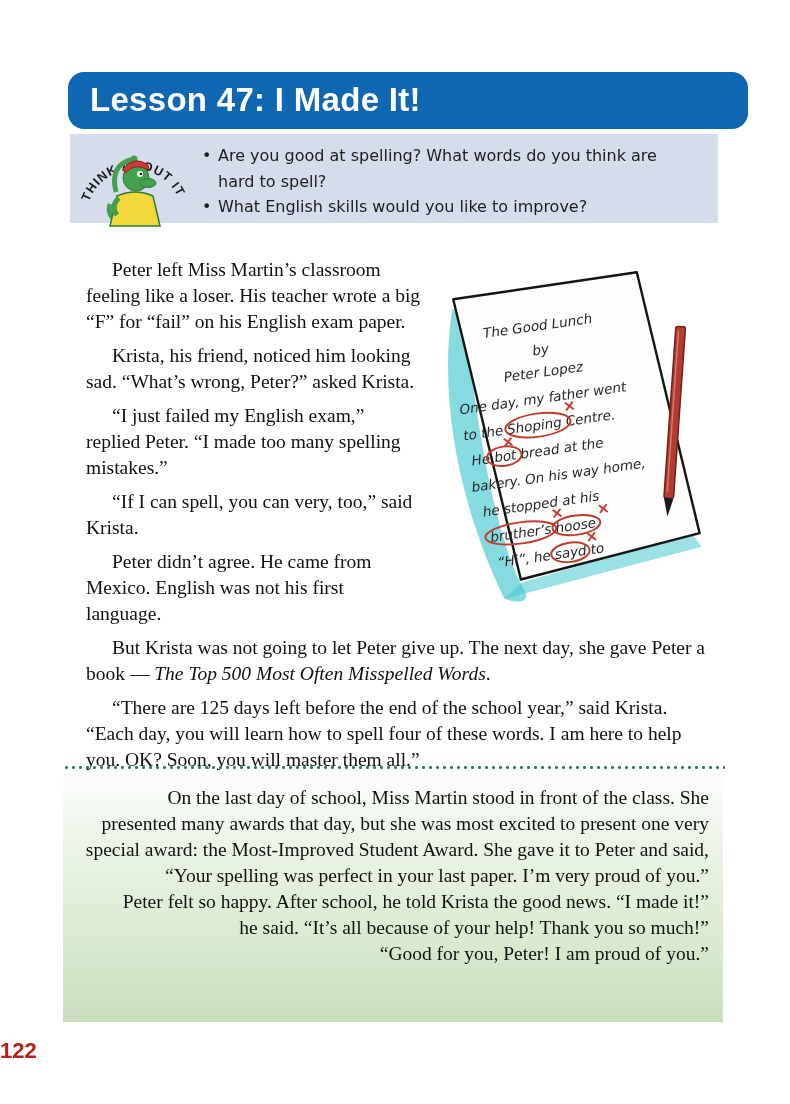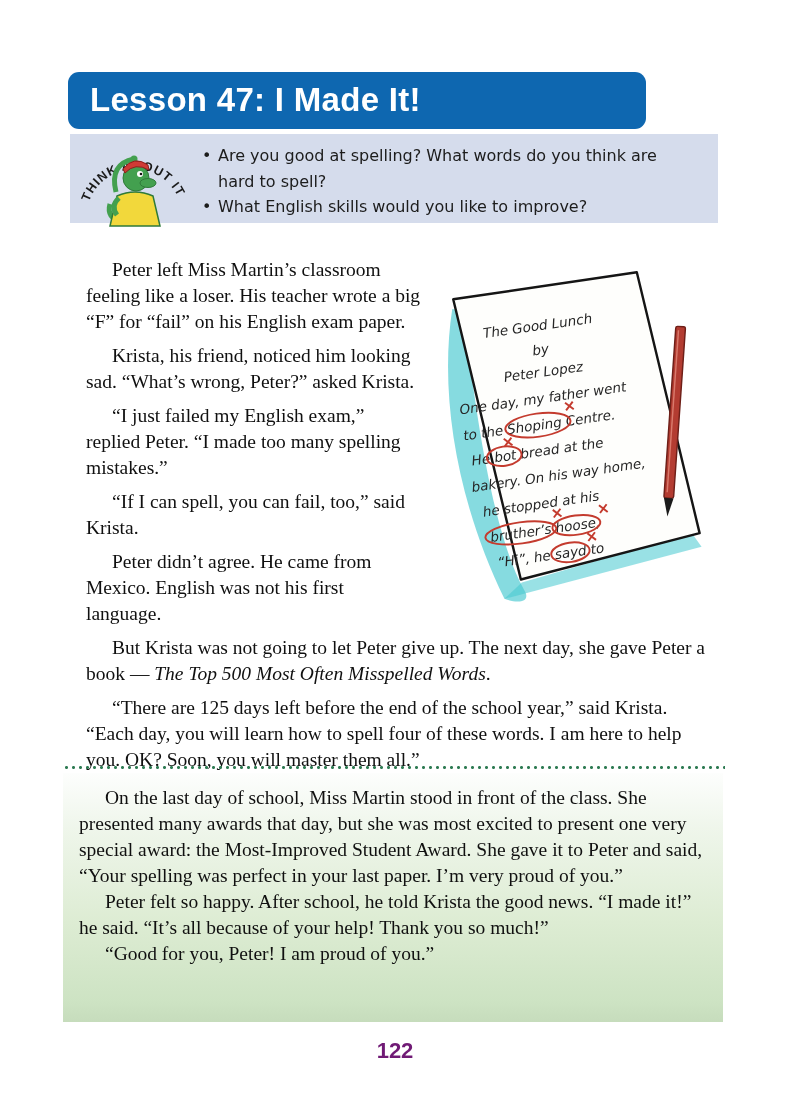--- a/index.html
+++ b/index.html
@@ -1,21 +1,21 @@
 <!DOCTYPE html>
 <html><head>
 <meta charset="utf-8">
 <style>
   html,body{margin:0;padding:0;background:#ffffff;}
   .page{position:relative;width:790px;height:1104px;background:#ffffff;overflow:hidden;
         font-family:"Liberation Serif", serif;}
 
   
-  .banner{position:absolute;left:68px;top:72px;width:578px;height:57px;
-          background:#0e67b0;border-radius:11px;display:flex;align-items:center;}
+  .banner{position:absolute;left:68px;top:72px;width:680px;height:57px;
+          background:#0e67b0;border-radius:16px;display:flex;align-items:center;}
   .banner h1{margin:0 0 2px 22px;color:#ffffff;font-family:"Liberation Sans", sans-serif;
              font-weight:bold;font-size:33px;letter-spacing:0.3px;}
 
   
   .think-box{position:absolute;left:70px;top:134px;width:648px;height:89px;
              background:#d5dcec;display:flex;}
   .mascot-wrap{width:128px;flex:0 0 128px;position:relative;}
   .mascot-wrap svg{position:absolute;left:6px;top:2px;}
   .questions{margin:9px 0 0 0;padding:0 20px 0 0;list-style:none;
              font-family:"DejaVu Sans", sans-serif;font-size:16px;color:#1c1c1c;
@@ -29,28 +29,28 @@
   .story p{margin:8px;text-indent:26px;}
   .illustration{float:right;width:292px;height:372px;margin:2px 0 6px 6px;}
 
   
   .divider{position:absolute;left:63px;top:765px;width:662px;height:5px;
            background-image:radial-gradient(circle,#2e7b53 1.3px,rgba(0,0,0,0) 1.6px);
            background-size:7px 5px;background-repeat:repeat-x;}
 
   
   .green{position:absolute;left:63px;top:773px;width:660px;height:249px;
-         background:linear-gradient(180deg,#fdfefd 0%,#eff6eb 22%,#ddecd3 60%,#cde3c3 92%,#c6dcbc 100%);}
+         background:linear-gradient(180deg,#fdfefd 0%,#eff6eb 22%,#ddecd3 60%,#cde3c3 92%,#c6dcbc 100%);text-align:right;}
   .green-inner{padding:12px 14px 0 16px;font-size:19.5px;line-height:26px;color:#101010;}
   .green-inner p{margin:0;text-indent:26px;}
 
   
-  .page-num{position:absolute;left:0;right:0;top:1038px;text-align:center;
+  .page-num{position:absolute;left:0;right:0;top:1038px;text-align:left;
             font-family:"Liberation Sans", sans-serif;font-weight:bold;
-            font-size:22px;color:#701a75;}
+            font-size:22px;color:#b91c1c;}
 
   
   .hand{font-family:"DejaVu Sans", sans-serif;font-style:italic;font-size:14px;fill:#262626;}
   .redmark{stroke:#c43b2e;stroke-width:2;fill:none;}
 </style>
 </head>
 <body>
 
 <div class="page">
 
@@ -124,21 +124,21 @@
         <g transform="rotate(4 254 170)">
           <rect x="249" y="78" width="10" height="178" rx="2" fill="#b33c31" stroke="#6e1f18" stroke-width="1.5"></rect>
           <line x1="252" y1="82" x2="252" y2="250" stroke="#d97a6c" stroke-width="1.5"></line>
           <polygon points="249,256 259,256 254,275" fill="#1b1b1b"></polygon>
         </g>
       </svg>
     </div>
     <p>Peter left Miss Martin’s classroom feeling like a loser. His teacher wrote a big “F” for “fail” on his English exam paper.</p>
     <p>Krista, his friend, noticed him looking sad. “What’s wrong, Peter?” asked Krista.</p>
     <p>“I just failed my English exam,” replied Peter. “I made too many spelling mistakes.”</p>
-    <p>“If I can spell, you can fail, too,” said Krista.</p>
+    <p>“If I can spell, you can very, too,” said Krista.</p>
     <p>Peter didn’t agree. He came from Mexico. English was not his first language.</p>
     <p><span>But Krista was not going to let Peter give up. The next day, she gave Peter a book — </span><i>The Top 500 Most Often Misspelled Words</i><span>.</span></p>
     <p>“There are 125 days left before the end of the school year,” said Krista. “Each day, you will learn how to spell four of these words. I am here to help you. OK? Soon, you will master them all.”</p>
   </div>
 
   <div class="divider"></div>
 
   <div class="green">
     <div class="green-inner">
       <p>On the last day of school, Miss Martin stood in front of the class. She presented many awards that day, but she was most excited to present one very special award: the Most-Improved Student Award. She gave it to Peter and said, “Your spelling was perfect in your last paper. I’m very proud of you.”</p>

